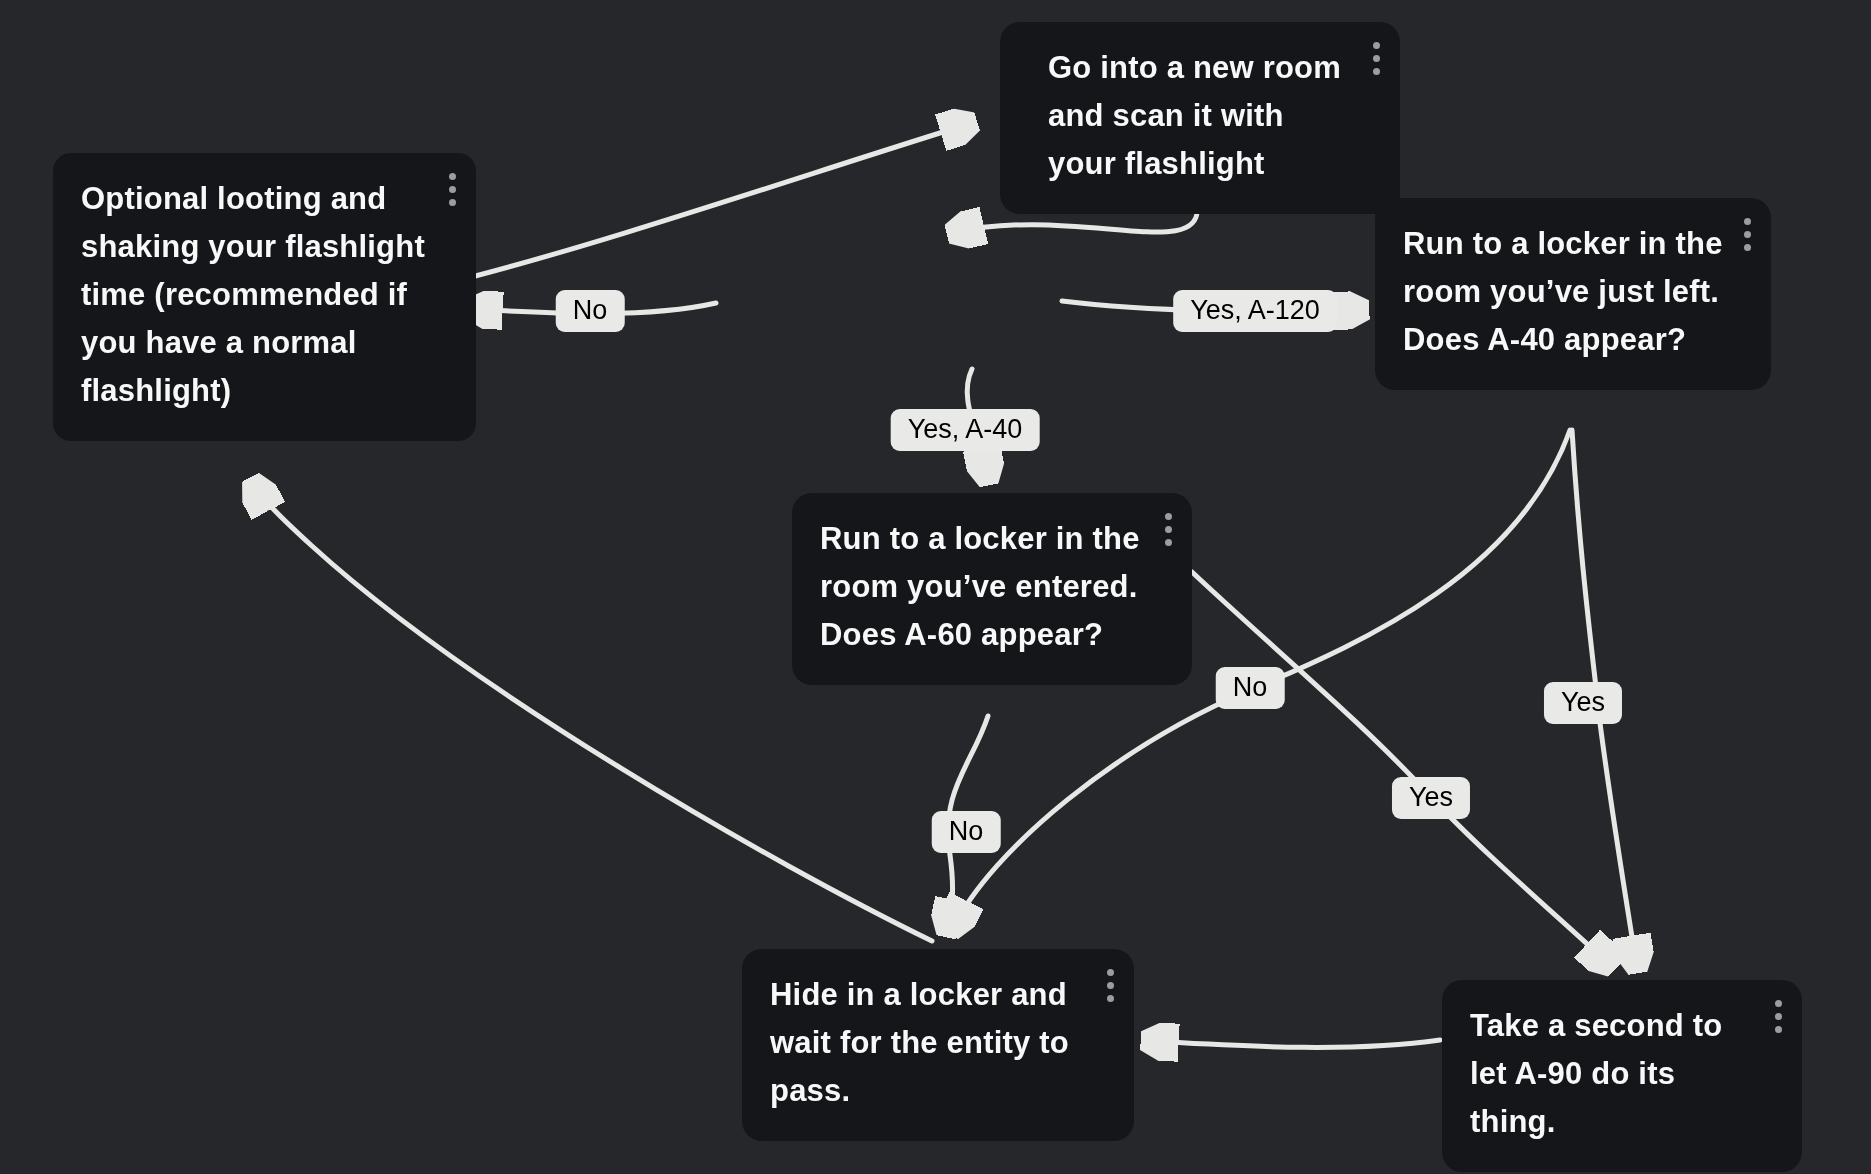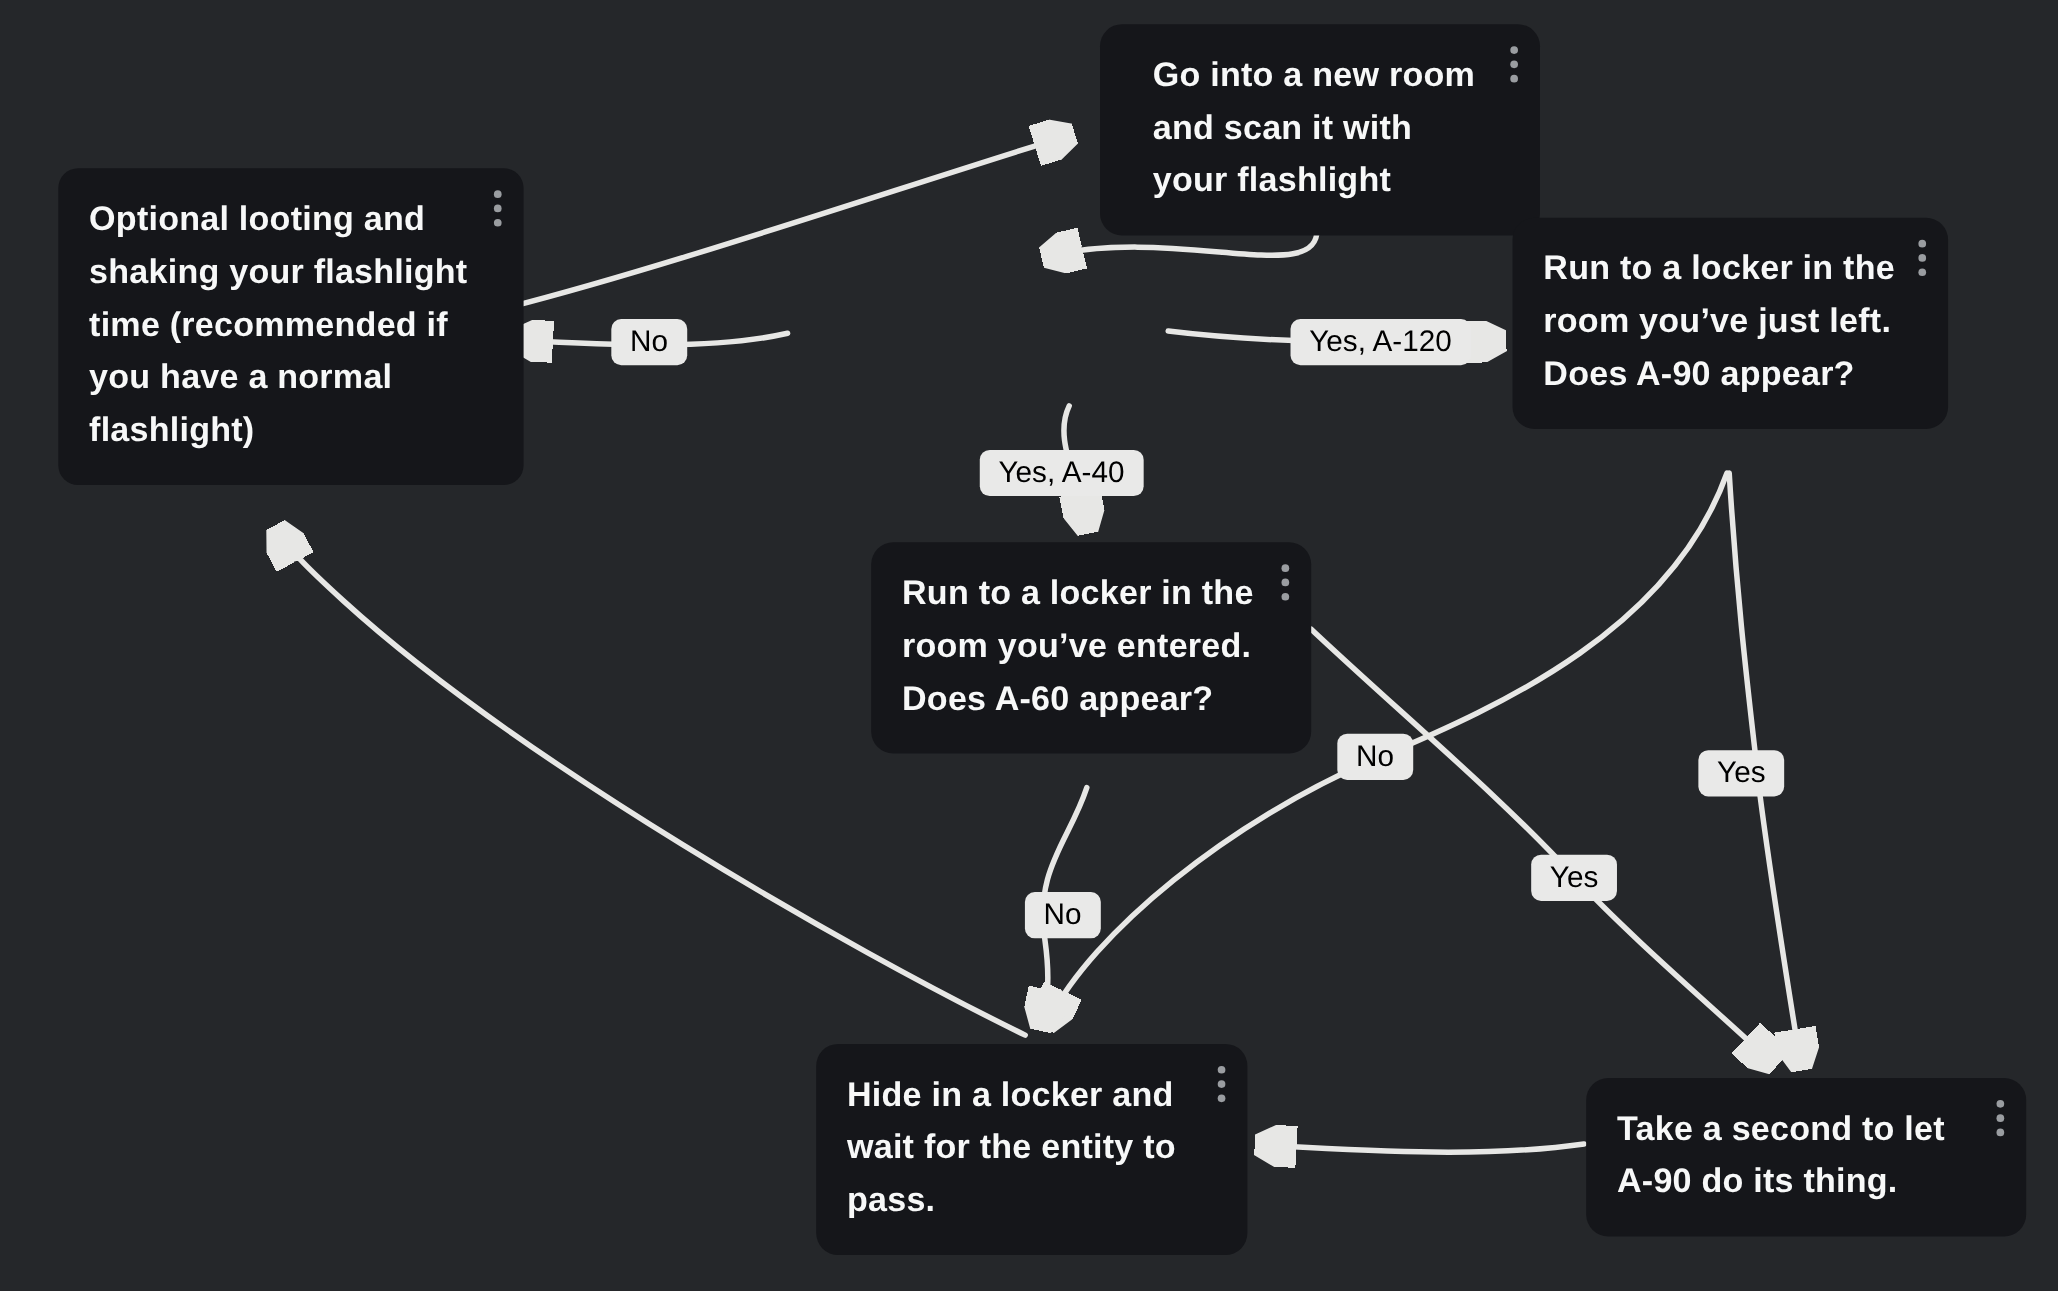--- a/index.html
+++ b/index.html
@@ -80,21 +80,21 @@
     <span class="node-text">Optional looting and shaking your flashlight time (recommended if you have a normal flashlight)</span>
     <span class="kebab">
         <i></i>
         <i></i>
         <i></i>
       </span>
   </div>
 
 
   <div class="node" style="left:1375px;top:198px;width:396px;">
-    <span class="node-text">Run to a locker in the room you’ve just left. Does A-90 appear?</span>
+    <span class="node-text">Run to a locker in the room you’ve just left. Does A-40 appear?</span>
     <span class="kebab">
         <i></i>
         <i></i>
         <i></i>
       </span>
   </div>
 
   <div class="node" style="left:792px;top:493px;width:400px;">
     <span class="node-text">Run to a locker in the room you’ve entered. Does A-60 appear?</span>
     <span class="kebab">
@@ -106,21 +106,21 @@
 
   <div class="node" style="left:742px;top:949px;width:392px;padding-left:28px;">
     <span class="node-text">Hide in a locker and wait for the entity to pass.</span>
     <span class="kebab">
         <i></i>
         <i></i>
         <i></i>
       </span>
   </div>
 
-  <div class="node" style="left:1442px;top:980px;width:400px;">
+  <div class="node" style="left:1442px;top:980px;width:360px;">
     <span class="node-text">Take a second to let A-90 do its thing.</span>
     <span class="kebab">
         <i></i>
         <i></i>
         <i></i>
       </span>
   </div>
 
   <div class="pill" style="left:590px;top:311px;">No</div>
 

